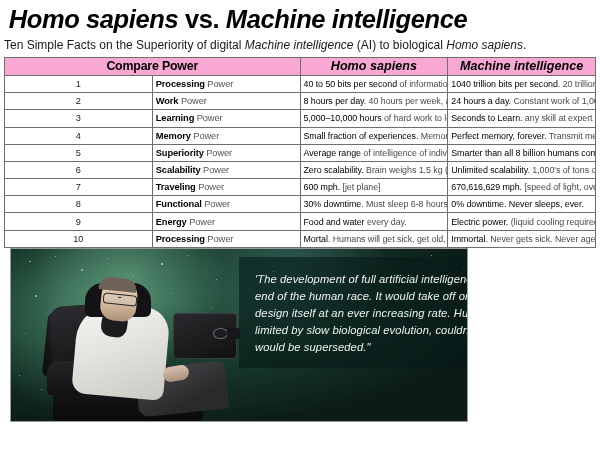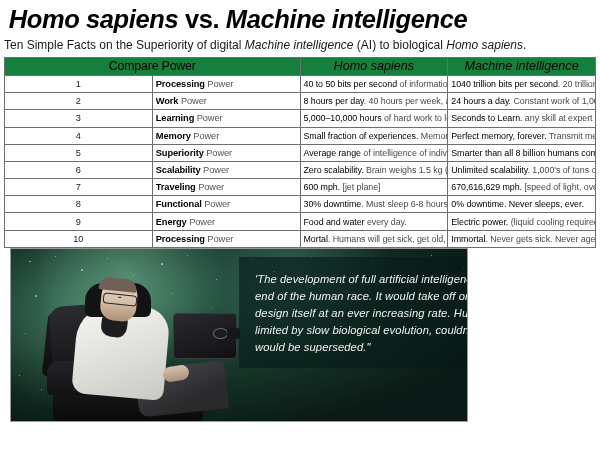--- a/index.html
+++ b/index.html
@@ -30,22 +30,22 @@
     width:592px;border-collapse:collapse;table-layout:fixed;
     border:1.4px solid #3d3d3d;
   }
   table.facts td, table.facts th{
     border:1.1px solid #6e6e6e;
     padding:0 3px;
     vertical-align:middle;
     overflow:hidden;white-space:nowrap;
   }
   thead th{
-    background:#15803d;height:17px;
-    font-size:12.6px;font-weight:normal;font-style:italic;
+    background:#f9a8d4;height:17px;
+    font-size:12.6px;font-weight:bold;font-style:italic;
     text-align:center;color:#000;
   }
   thead th.h-compare{font-style:normal;text-align:center;font-size:12.4px;letter-spacing:-0.2px;}
   tbody tr{height:17.2px;}
   td.c-num{
     width:18px;text-align:center;font-size:9.2px;color:#222;
   }
   td.c-label{
     width:59px;font-size:9.3px;color:#555;letter-spacing:-0.1px;
   }

